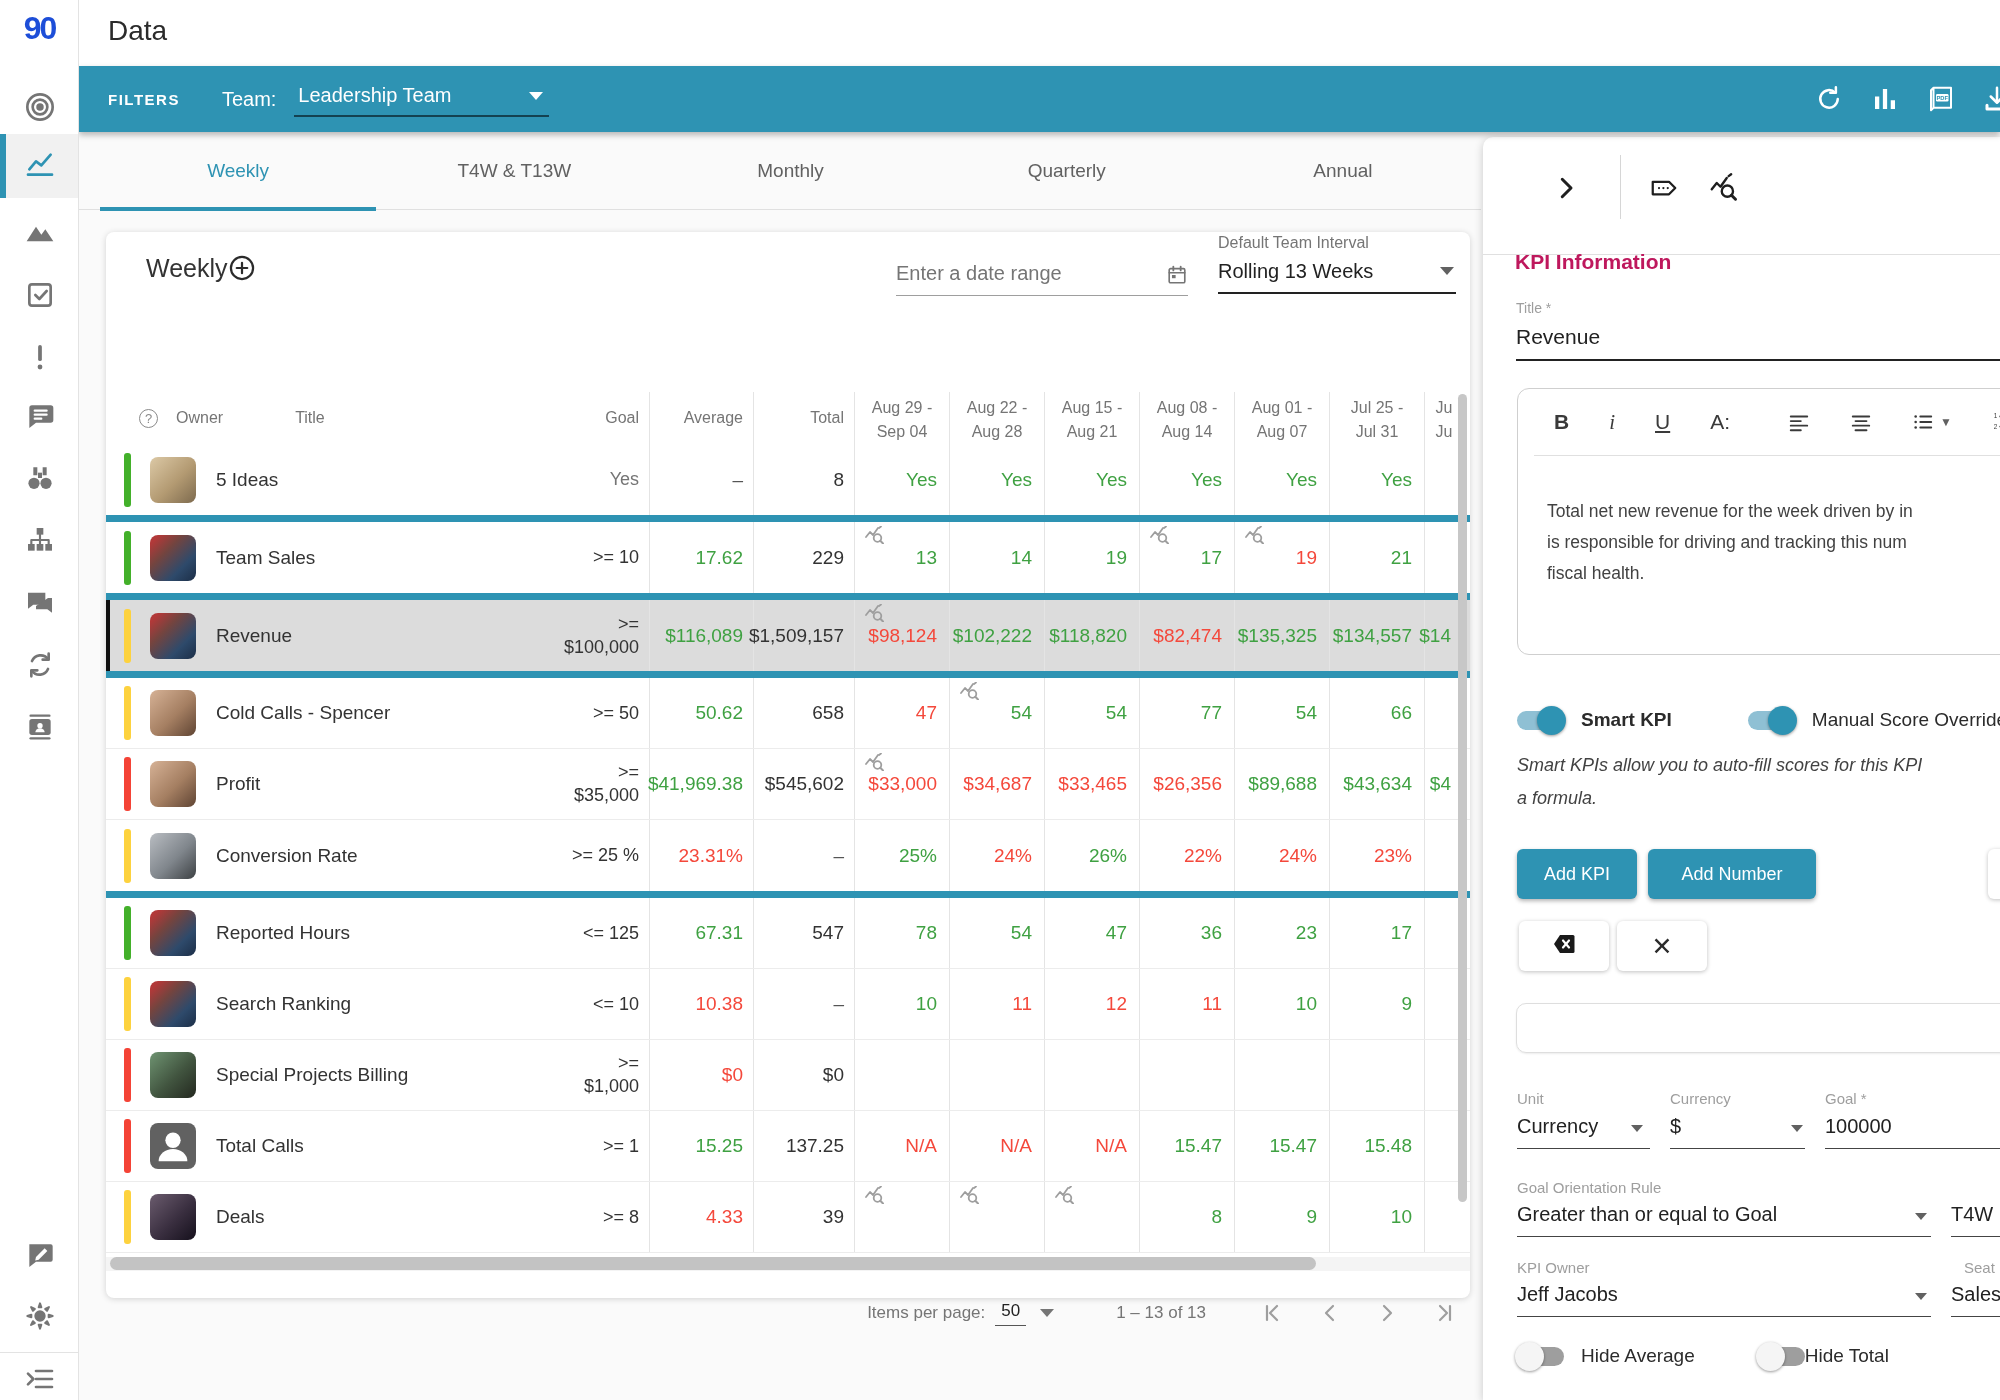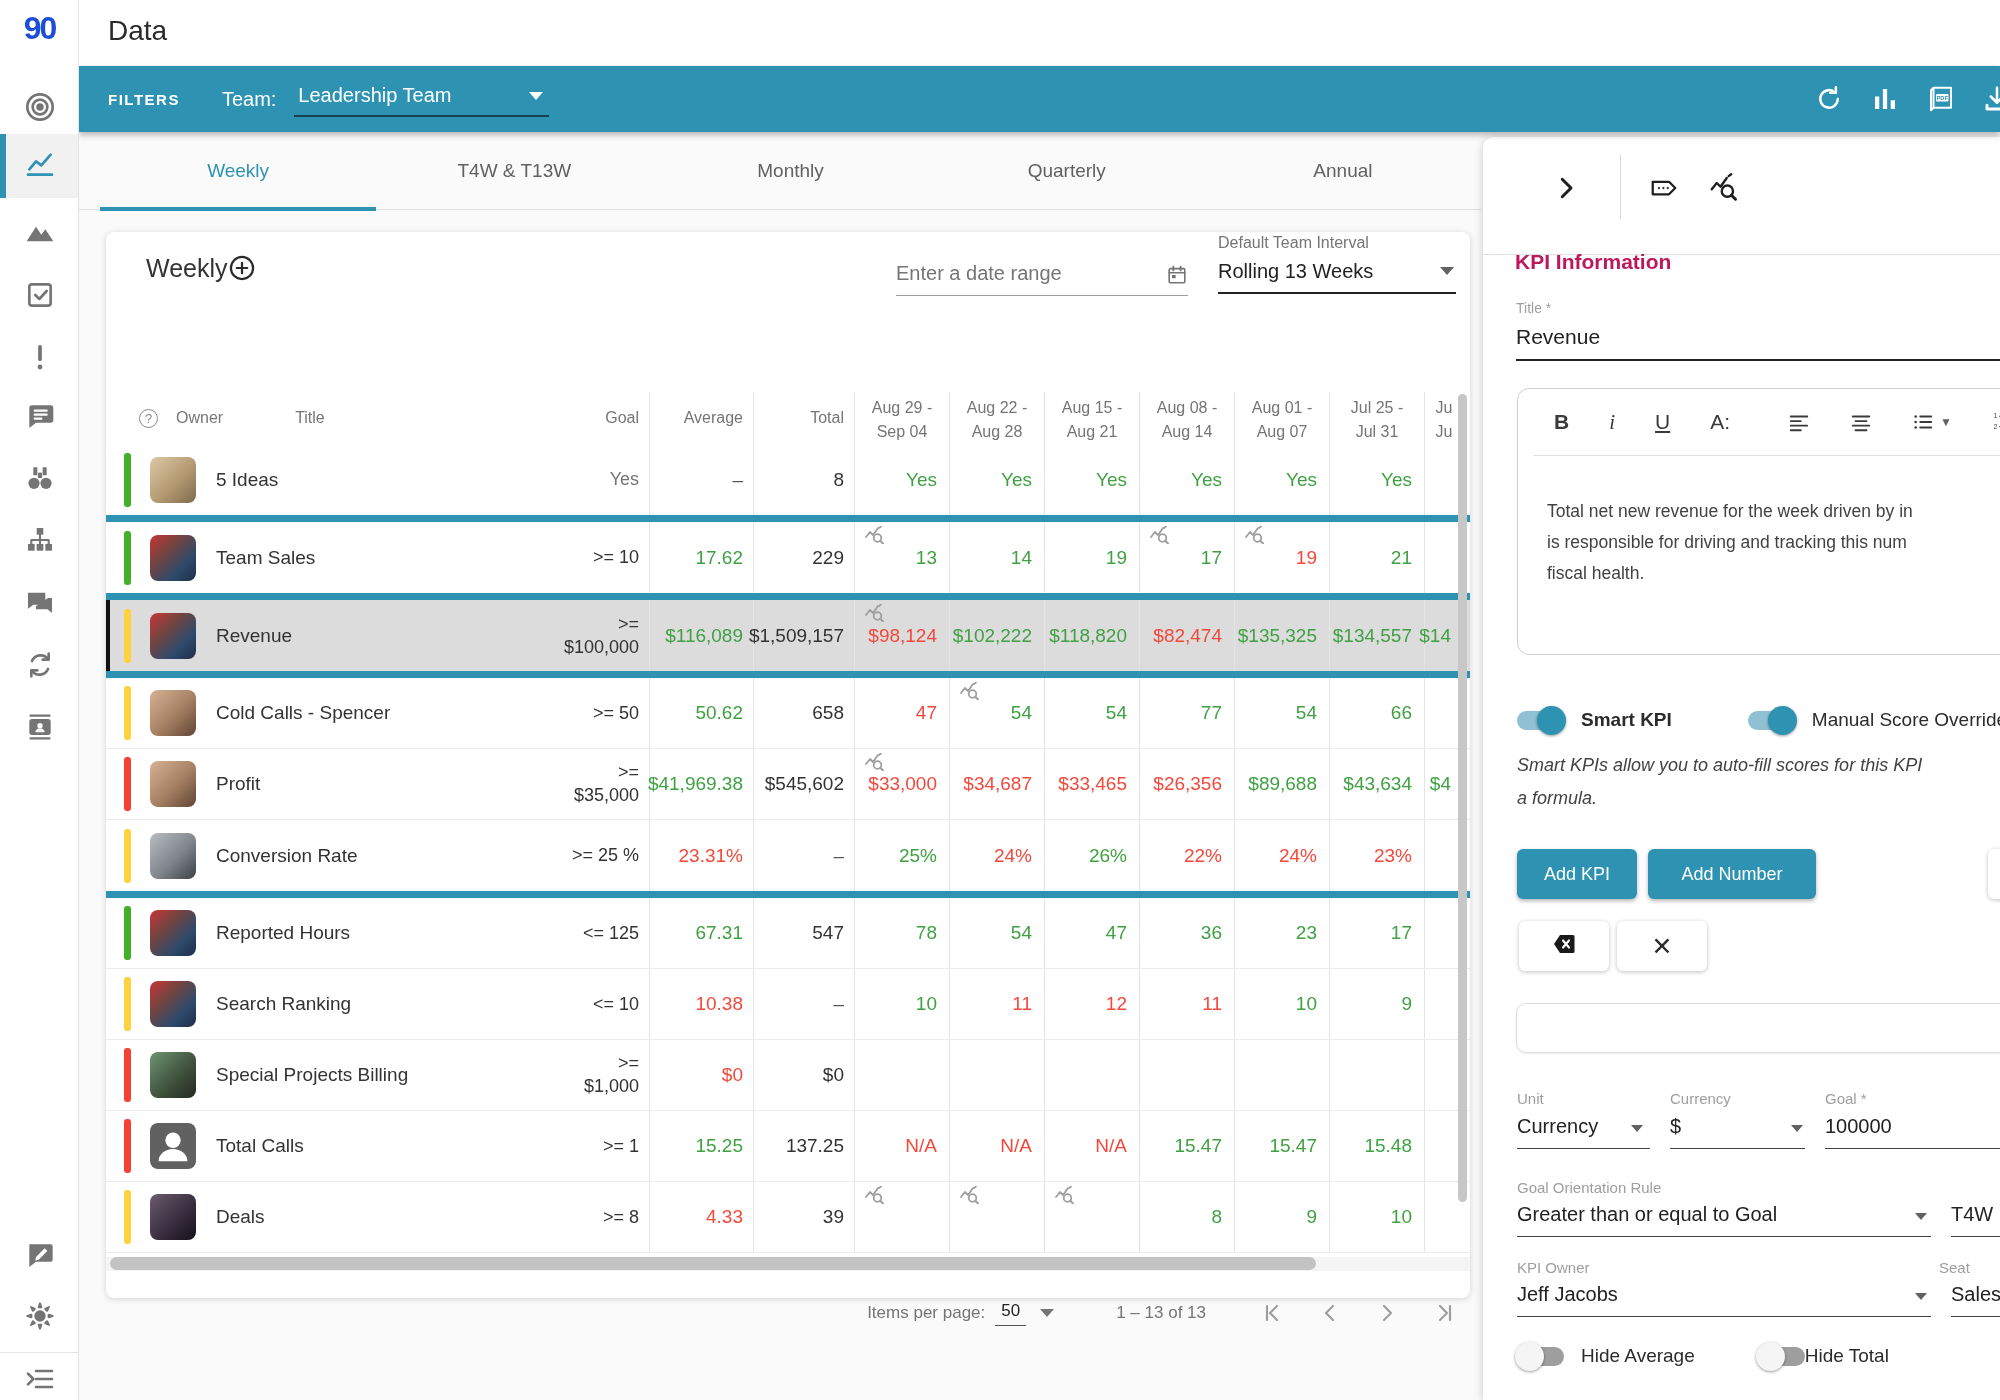--- a/index.html
+++ b/index.html
@@ -1043,21 +1043,21 @@
   <span class="fld-value" style="left:34px; top:1066px">Greater than or equal to Goal</span>
   <span class="fld-caret" style="left:432px; top:1076px"></span>
   <span class="fld-line" style="left:34px; top:1099px; width:414px"></span>
   <span class="fld-value" style="left:468px; top:1066px">T4W</span>
   <span class="fld-line" style="left:468px; top:1099px; width:60px"></span>
 
   <span class="fld-label" style="left:34px; top:1122px">KPI Owner</span>
   <span class="fld-value" style="left:34px; top:1146px">Jeff Jacobs</span>
   <span class="fld-caret" style="left:432px; top:1156px"></span>
   <span class="fld-line" style="left:34px; top:1179px; width:414px"></span>
-  <span class="fld-label" style="left:456px; top:1122px">Seat</span>
+  <span class="fld-label" style="left:481px; top:1122px">Seat</span>
   <span class="fld-value" style="left:468px; top:1146px">Sales</span>
   <span class="fld-line" style="left:468px; top:1179px; width:60px"></span>
 
   <div id="hide-row">
     <div class="toggle off">
         <span class="knob"></span>
       </div>
     <span id="hide-avg-label">Hide Average</span>
     <div class="toggle off" id="hide-total-toggle">
         <span class="knob"></span>

